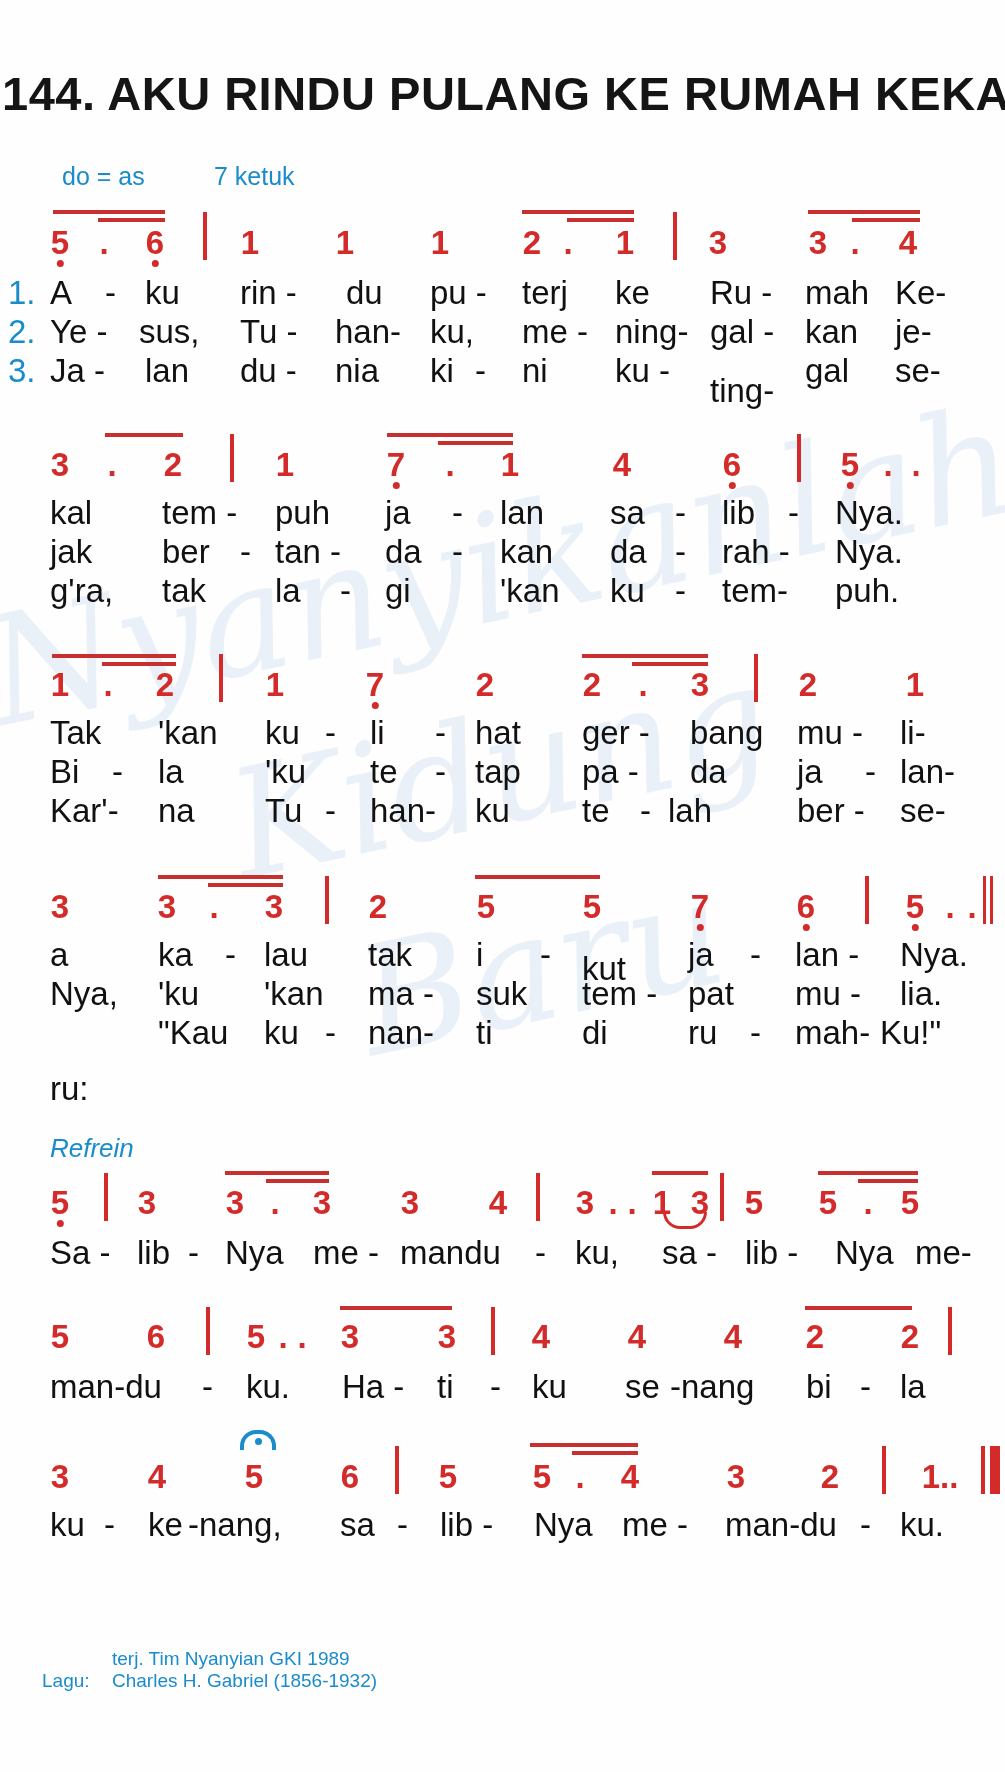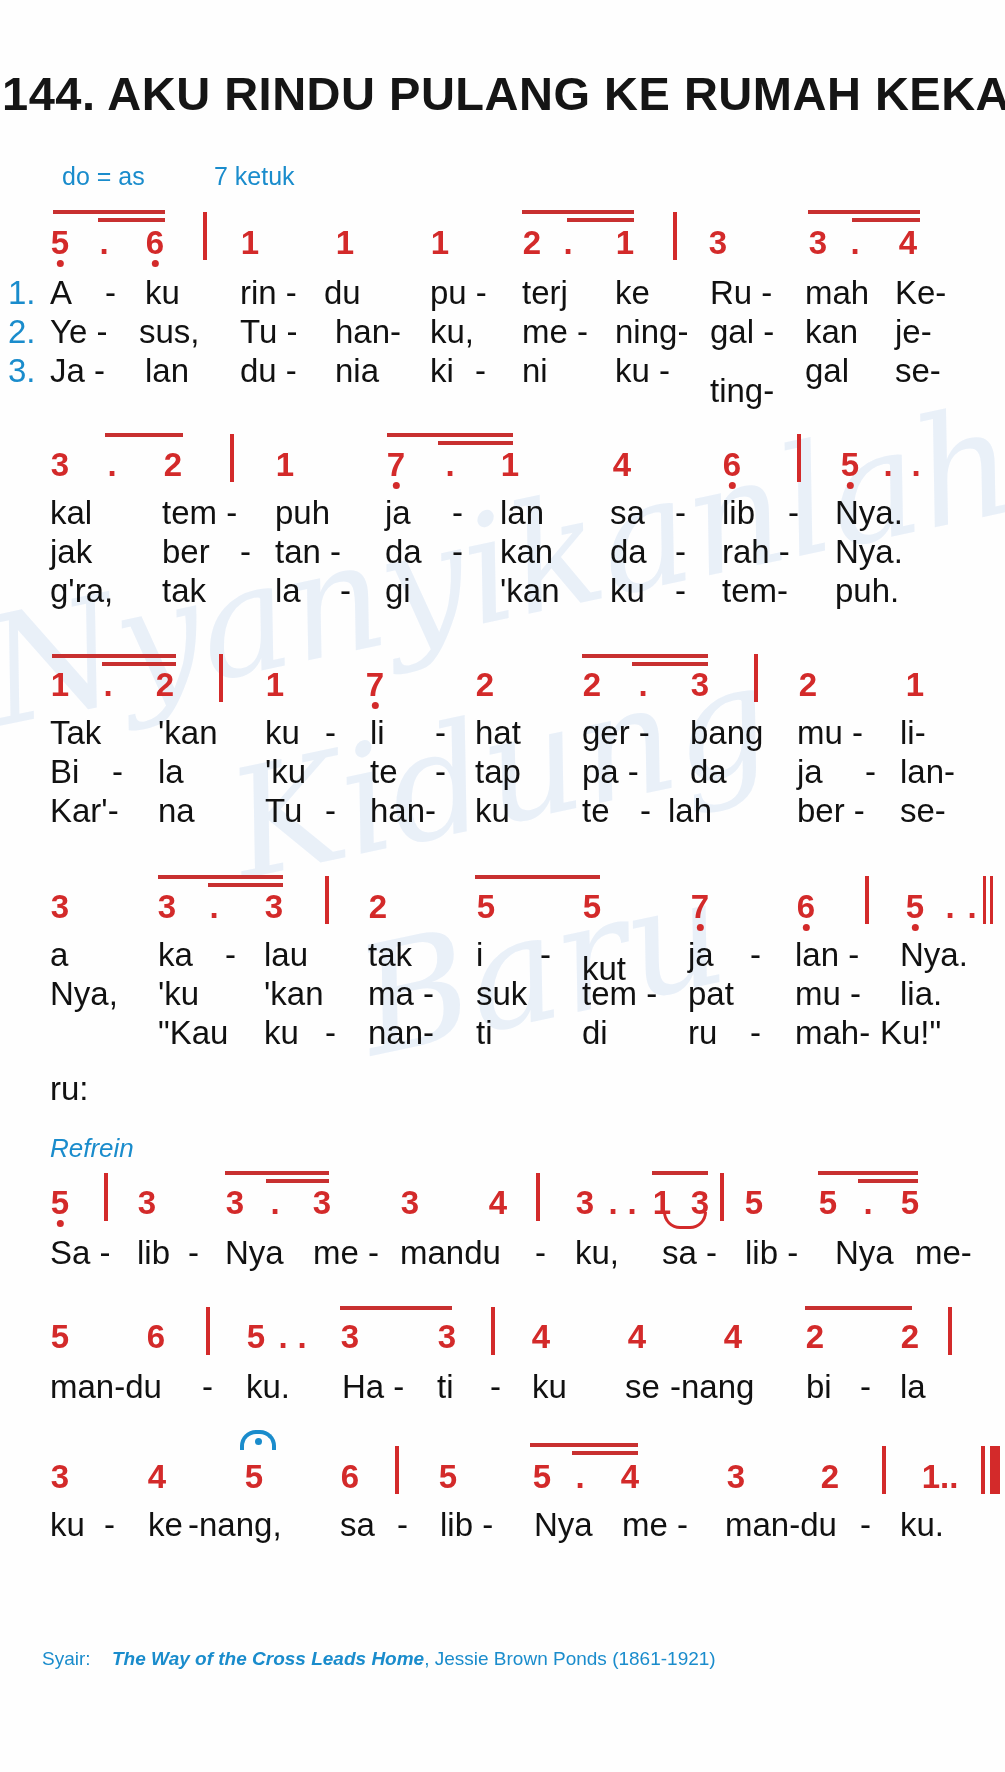--- a/index.html
+++ b/index.html
@@ -93,21 +93,21 @@
   <div class="abs note" style="left:908px;top:226px">4</div>
 
   <div class="abs vnum" style="left:8px;top:276px">1.</div>
   <div class="abs vnum" style="left:8px;top:315px">2.</div>
   <div class="abs vnum" style="left:8px;top:354px">3.</div>
 
   <div class="abs lyric" style="left:50px;top:276px">A</div>
   <div class="abs lyric" style="left:105px;top:276px">-</div>
   <div class="abs lyric" style="left:145px;top:276px">ku</div>
   <div class="abs lyric" style="left:240px;top:276px">rin -</div>
-  <div class="abs lyric" style="left:324px;top:276px">du</div>
+  <div class="abs lyric" style="left:346px;top:276px">du</div>
   <div class="abs lyric" style="left:430px;top:276px">pu -</div>
   <div class="abs lyric" style="left:522px;top:276px">terj</div>
   <div class="abs lyric" style="left:615px;top:276px">ke</div>
   <div class="abs lyric" style="left:710px;top:276px">Ru -</div>
   <div class="abs lyric" style="left:805px;top:276px">mah</div>
   <div class="abs lyric" style="left:895px;top:276px">Ke-</div>
 
   <div class="abs lyric" style="left:50px;top:315px">Ye -</div>
   <div class="abs lyric" style="left:139px;top:315px">sus,</div>
   <div class="abs lyric" style="left:240px;top:315px">Tu -</div>
@@ -406,15 +406,18 @@
   <div class="abs lyric" style="left:440px;top:1508px">lib -</div>
   <div class="abs lyric" style="left:534px;top:1508px">Nya</div>
   <div class="abs lyric" style="left:622px;top:1508px">me -</div>
   <div class="abs lyric" style="left:725px;top:1508px">man-du</div>
   <div class="abs lyric" style="left:860px;top:1508px">-</div>
   <div class="abs lyric" style="left:900px;top:1508px">ku.</div>
 </div>
 
 <div class="credits">
   <div>
-    <span class="lbl">Syair:</span><b>The Way of the Cross Leads Home</b><span>, Jessie Brown Ponds (1861-1921)</span>
+    <span class="lbl"></span><span>terj. Tim Nyanyian GKI 1989</span>
   </div>
+  <div>
+    <span class="lbl">Lagu:</span><span>Charles H. Gabriel (1856-1932)</span>
+  </div>
 </div>
 
 </body></html>

